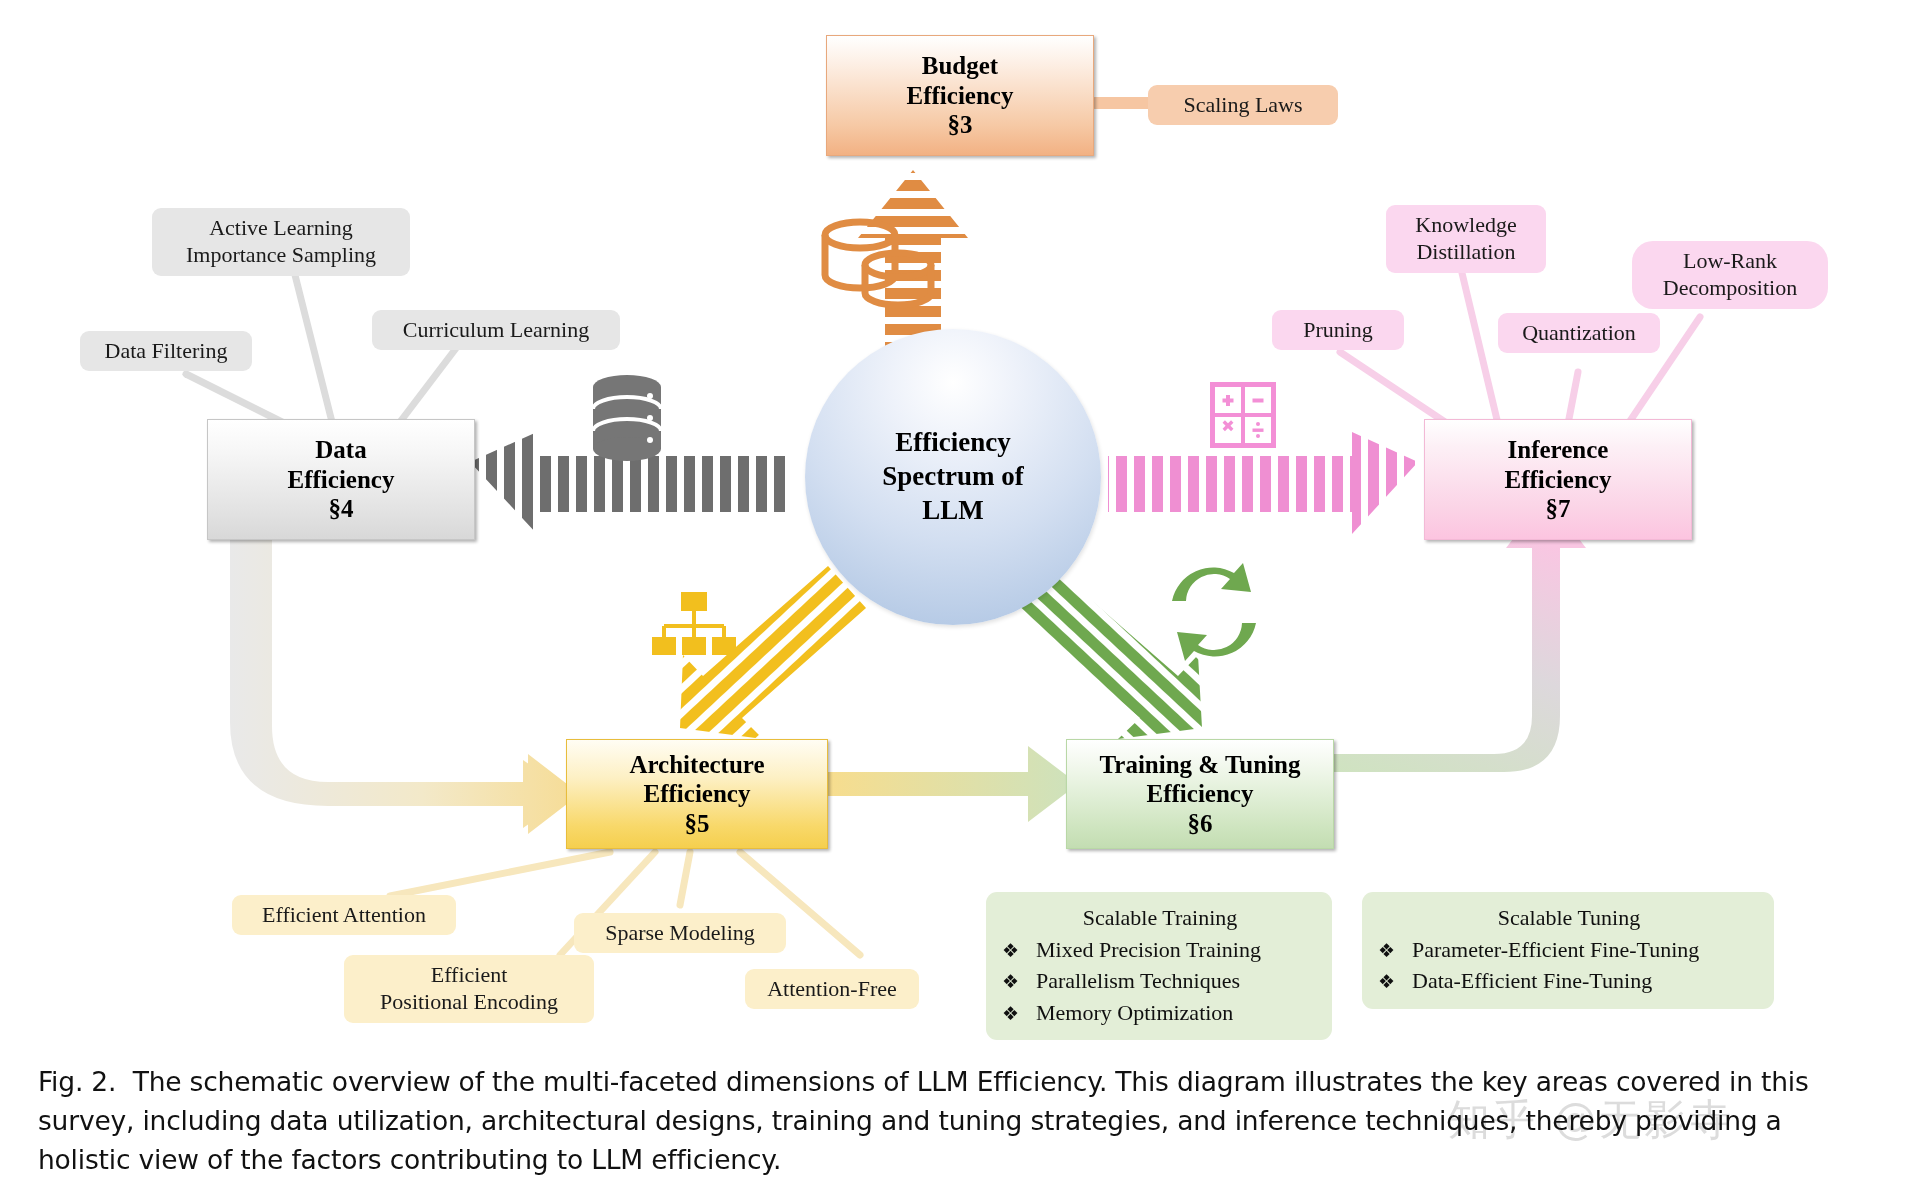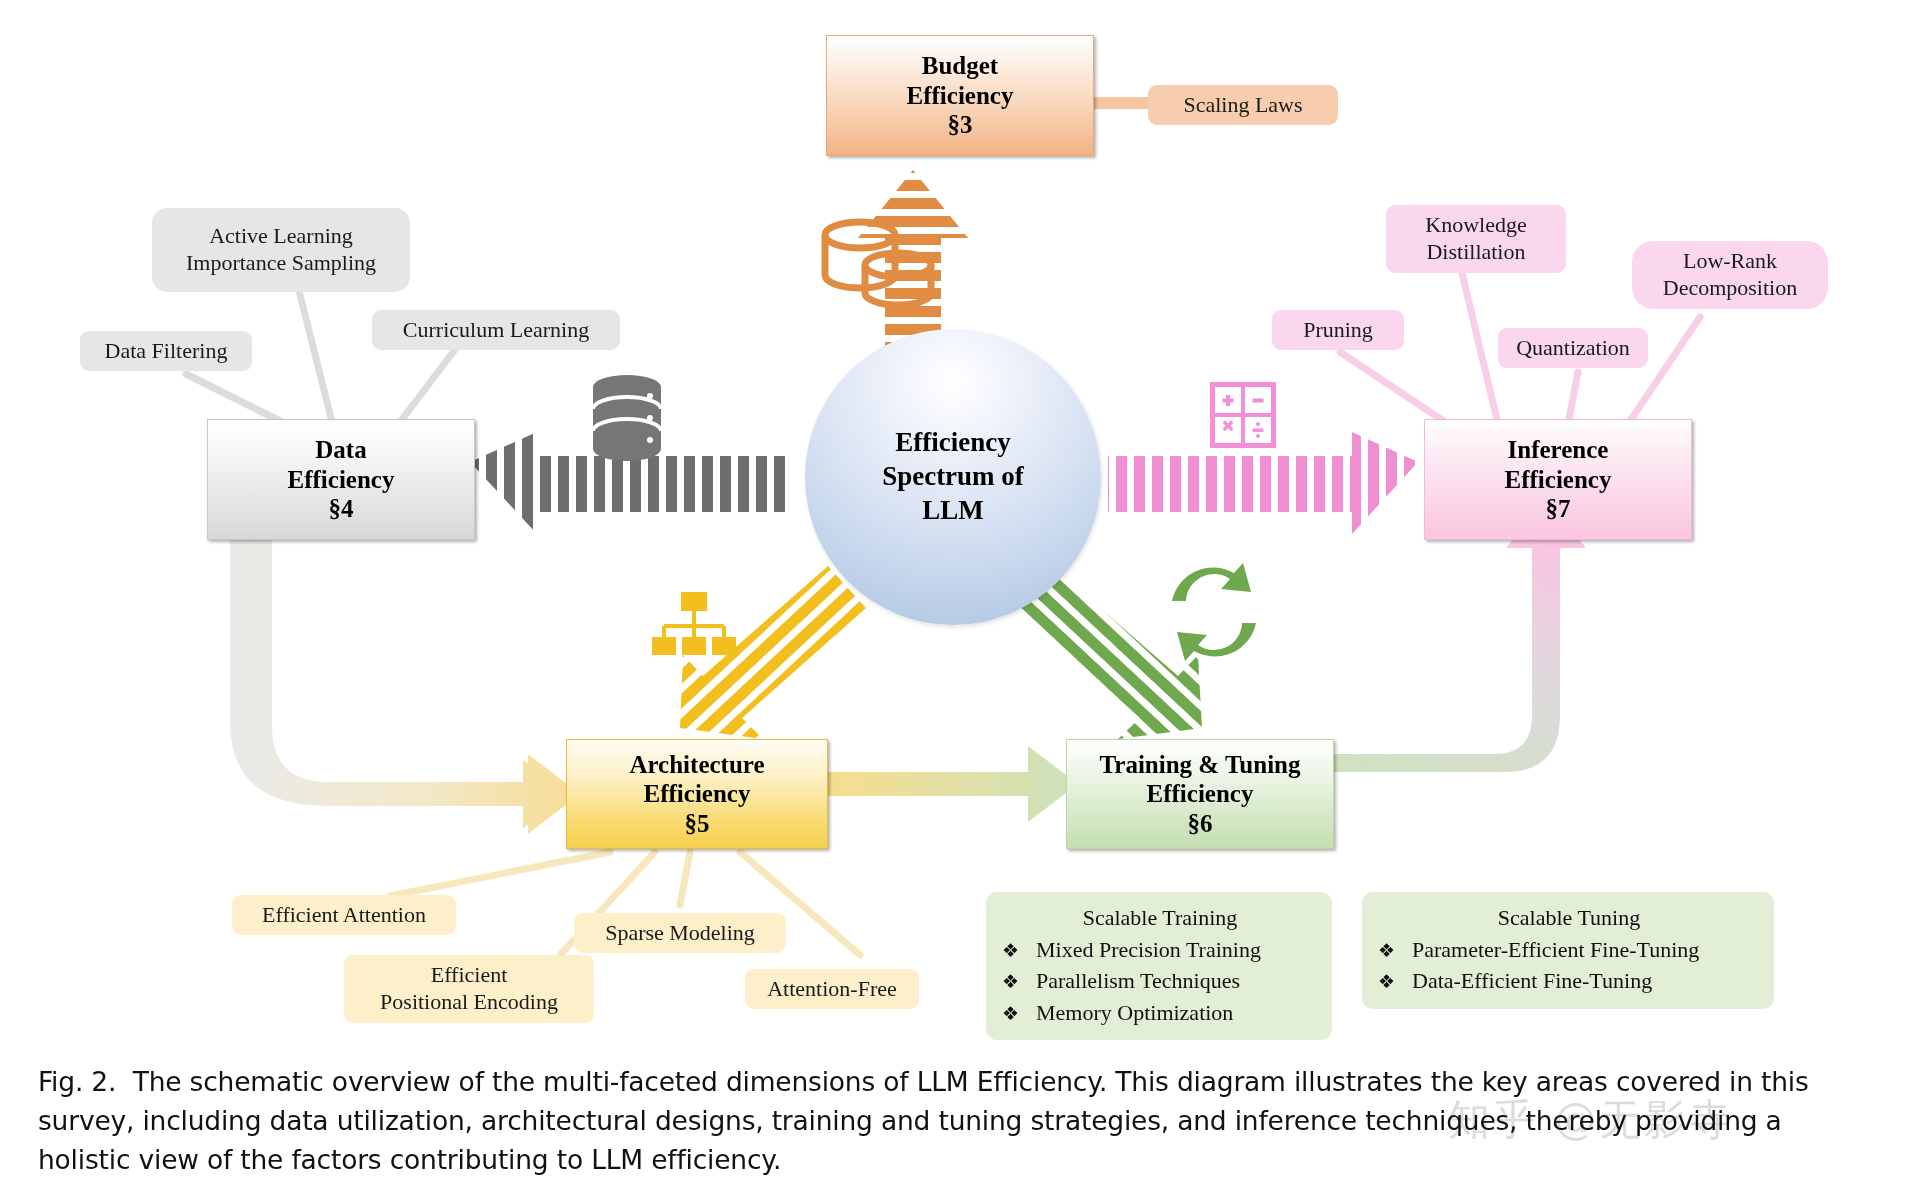--- a/index.html
+++ b/index.html
@@ -254,41 +254,41 @@
   <div class="node main m-train">
     <div>
       <span class="ln">Training &amp; Tuning</span>
       <span class="ln">Efficiency</span>
       <span class="ln">§6</span>
     </div>
   </div>
 
   <div class="leaf peach" style="left:1148px;top:85px;width:190px;height:40px;">Scaling Laws</div>
 
-  <div class="leaf gray" style="left:152px;top:208px;width:258px;height:84px;border-radius:15px;">
+  <div class="leaf gray" style="left:152px;top:208px;width:258px;height:68px;">
     <div>
       <span class="ln">Active Learning</span><br>
       <span class="ln">Importance Sampling</span>
     </div>
   </div>
 
   <div class="leaf gray" style="left:80px;top:331px;width:172px;height:40px;">Data Filtering</div>
 
   <div class="leaf gray" style="left:372px;top:310px;width:248px;height:40px;">Curriculum Learning</div>
 
   <div class="leaf pink" style="left:1272px;top:310px;width:132px;height:40px;">Pruning</div>
 
-  <div class="leaf pink" style="left:1386px;top:205px;width:180px;height:68px;">
+  <div class="leaf pink" style="left:1386px;top:205px;width:160px;height:68px;">
     <div>
       <span class="ln">Knowledge</span><br>
       <span class="ln">Distillation</span>
     </div>
   </div>
 
-  <div class="leaf pink" style="left:1498px;top:328px;width:150px;height:40px;">Quantization</div>
+  <div class="leaf pink" style="left:1498px;top:313px;width:162px;height:40px;">Quantization</div>
 
   <div class="leaf pink" style="left:1632px;top:241px;width:196px;height:68px;border-radius:21px;">
     <div>
       <span class="ln">Low-Rank</span><br>
       <span class="ln">Decomposition</span>
     </div>
   </div>
 
   <div class="leaf cream" style="left:232px;top:895px;width:224px;height:40px;">Efficient Attention</div>
 

